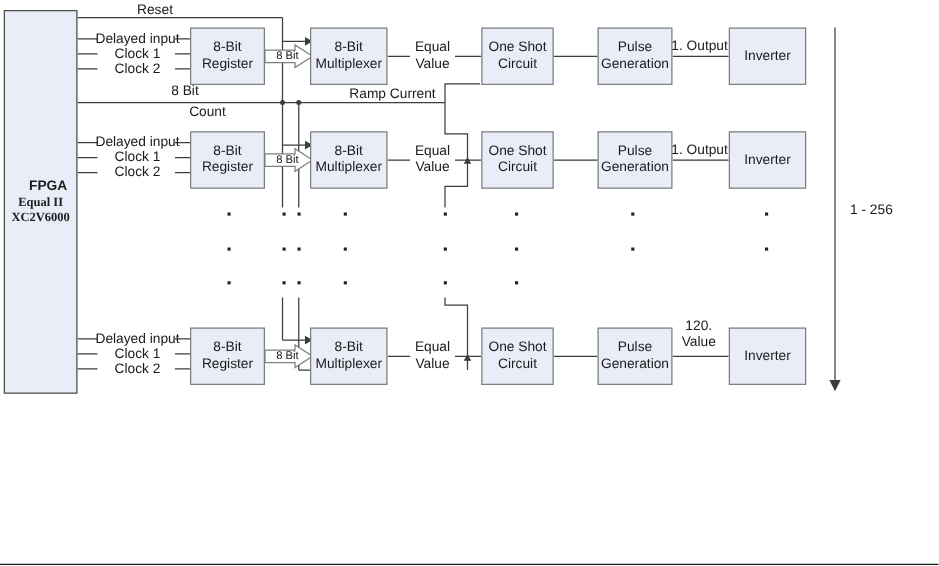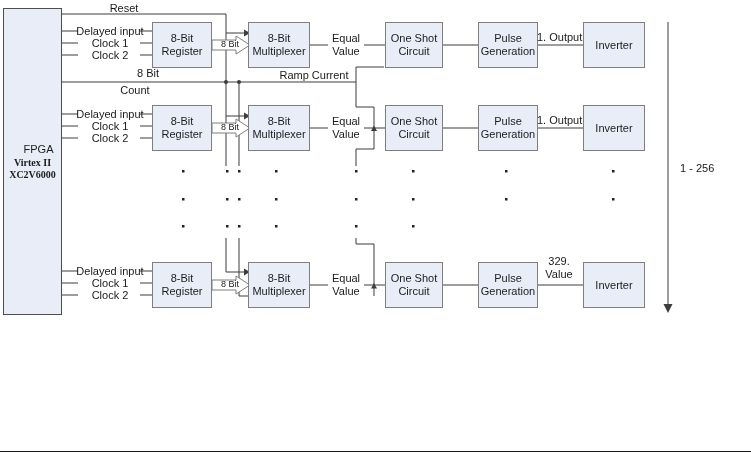--- a/index.html
+++ b/index.html
@@ -3,21 +3,21 @@
 <meta charset="utf-8">
 <style>
   html,body{margin:0;padding:0;background:#fff;}
   #stage{position:relative;width:751px;height:453px;background:#fff;overflow:hidden;
          font-family:"Liberation Sans",sans-serif;color:#1a1a1a;}
   .box{position:absolute;background:var(--box-fill,#e8edf7);border:1.5px solid var(--box-border,#7f7f7f);
        box-sizing:border-box;display:flex;flex-direction:column;align-items:center;justify-content:center;
        font-size:11px;line-height:13px;text-align:center;color:#1c1c1c;}
   .box span{display:block;}
   #fpga{border-color:#4d4d4d;}
-  #fpga .name{font-weight:normal;font-size:11px;line-height:15px;margin-left:12px;}
+  #fpga .name{font-weight:bold;font-size:11px;line-height:15px;margin-left:12px;}
   #fpga .model{font-family:"Liberation Serif",serif;font-weight:bold;font-size:10px;line-height:12px;}
   .lbl{position:absolute;font-size:11px;line-height:13px;white-space:nowrap;text-align:center;}
   .ctr{}
   .stack span{display:block;}
   .buslbl{position:absolute;font-size:9px;line-height:11px;width:36px;text-align:center;}
   svg.wires{position:absolute;left:0;top:0;}
   svg.wires path{stroke:var(--wire,#3d3d3d);stroke-width:1;fill:none;}
   svg.wires .ah{fill:var(--wire,#3d3d3d);stroke:none;}
   svg.wires .jd{fill:var(--wire,#3d3d3d);stroke:none;}
   svg.wires .dot{fill:#222;stroke:none;}
@@ -94,27 +94,27 @@
         <rect class="dot" x="412" y="225" width="2.5" height="2.5"></rect>
       <rect class="dot" x="505" y="170" width="2.5" height="2.5"></rect>
         <rect class="dot" x="612" y="170" width="2.5" height="2.5"></rect>
       <rect class="dot" x="505" y="198" width="2.5" height="2.5"></rect>
         <rect class="dot" x="612" y="198" width="2.5" height="2.5"></rect>
     </g>
   </svg>
 
   <div class="box" id="fpga" style="left:3px;top:8px;width:59px;height:307px">
     <span class="name">FPGA</span>
-    <span class="model">Virtex II</span>
+    <span class="model">Equal II</span>
     <span class="model">XC2V6000</span>
   </div>
 
   <div class="lbl ctr" style="left:100px;top:2px;width:48px">Reset</div>
   <div class="lbl ctr" style="left:130px;top:67px;width:36px">8 Bit</div>
-  <div class="lbl ctr" style="left:115px;top:84px;width:40px">Count</div>
+  <div class="lbl ctr" style="left:146px;top:84px;width:40px">Count</div>
   <div class="lbl ctr" style="left:278px;top:69px;width:72px">Ramp Current</div>
   <div class="lbl" style="left:680px;top:162px">1 - 256</div>
 
   <div class="lbl ctr" style="left:72px;top:25px;width:76px">Delayed input</div>
   <div class="lbl ctr" style="left:72px;top:37px;width:76px">Clock 1</div>
   <div class="lbl ctr" style="left:72px;top:49px;width:76px">Clock 2</div>
   <div class="box" style="left:152px;top:22px;width:60px;height:46px">
     <span>8-Bit</span>
     <span>Register</span>
   </div>
@@ -193,21 +193,21 @@
   </div>
   <div class="box" style="left:385px;top:262px;width:58px;height:46px">
     <span>One Shot</span>
     <span>Circuit</span>
   </div>
   <div class="box" style="left:478px;top:262px;width:60px;height:46px">
     <span>Pulse</span>
     <span>Generation</span>
   </div>
   <div class="lbl ctr stack" style="left:537px;top:255px;width:44px">
-    <span>329.</span>
+    <span>120.</span>
     <span>Value</span>
   </div>
   <div class="box" style="left:583px;top:262px;width:62px;height:46px">
     <span>Inverter</span>
   </div>
 
   <div id="bottom-edge"></div>
 </div>
 
 </body></html>

